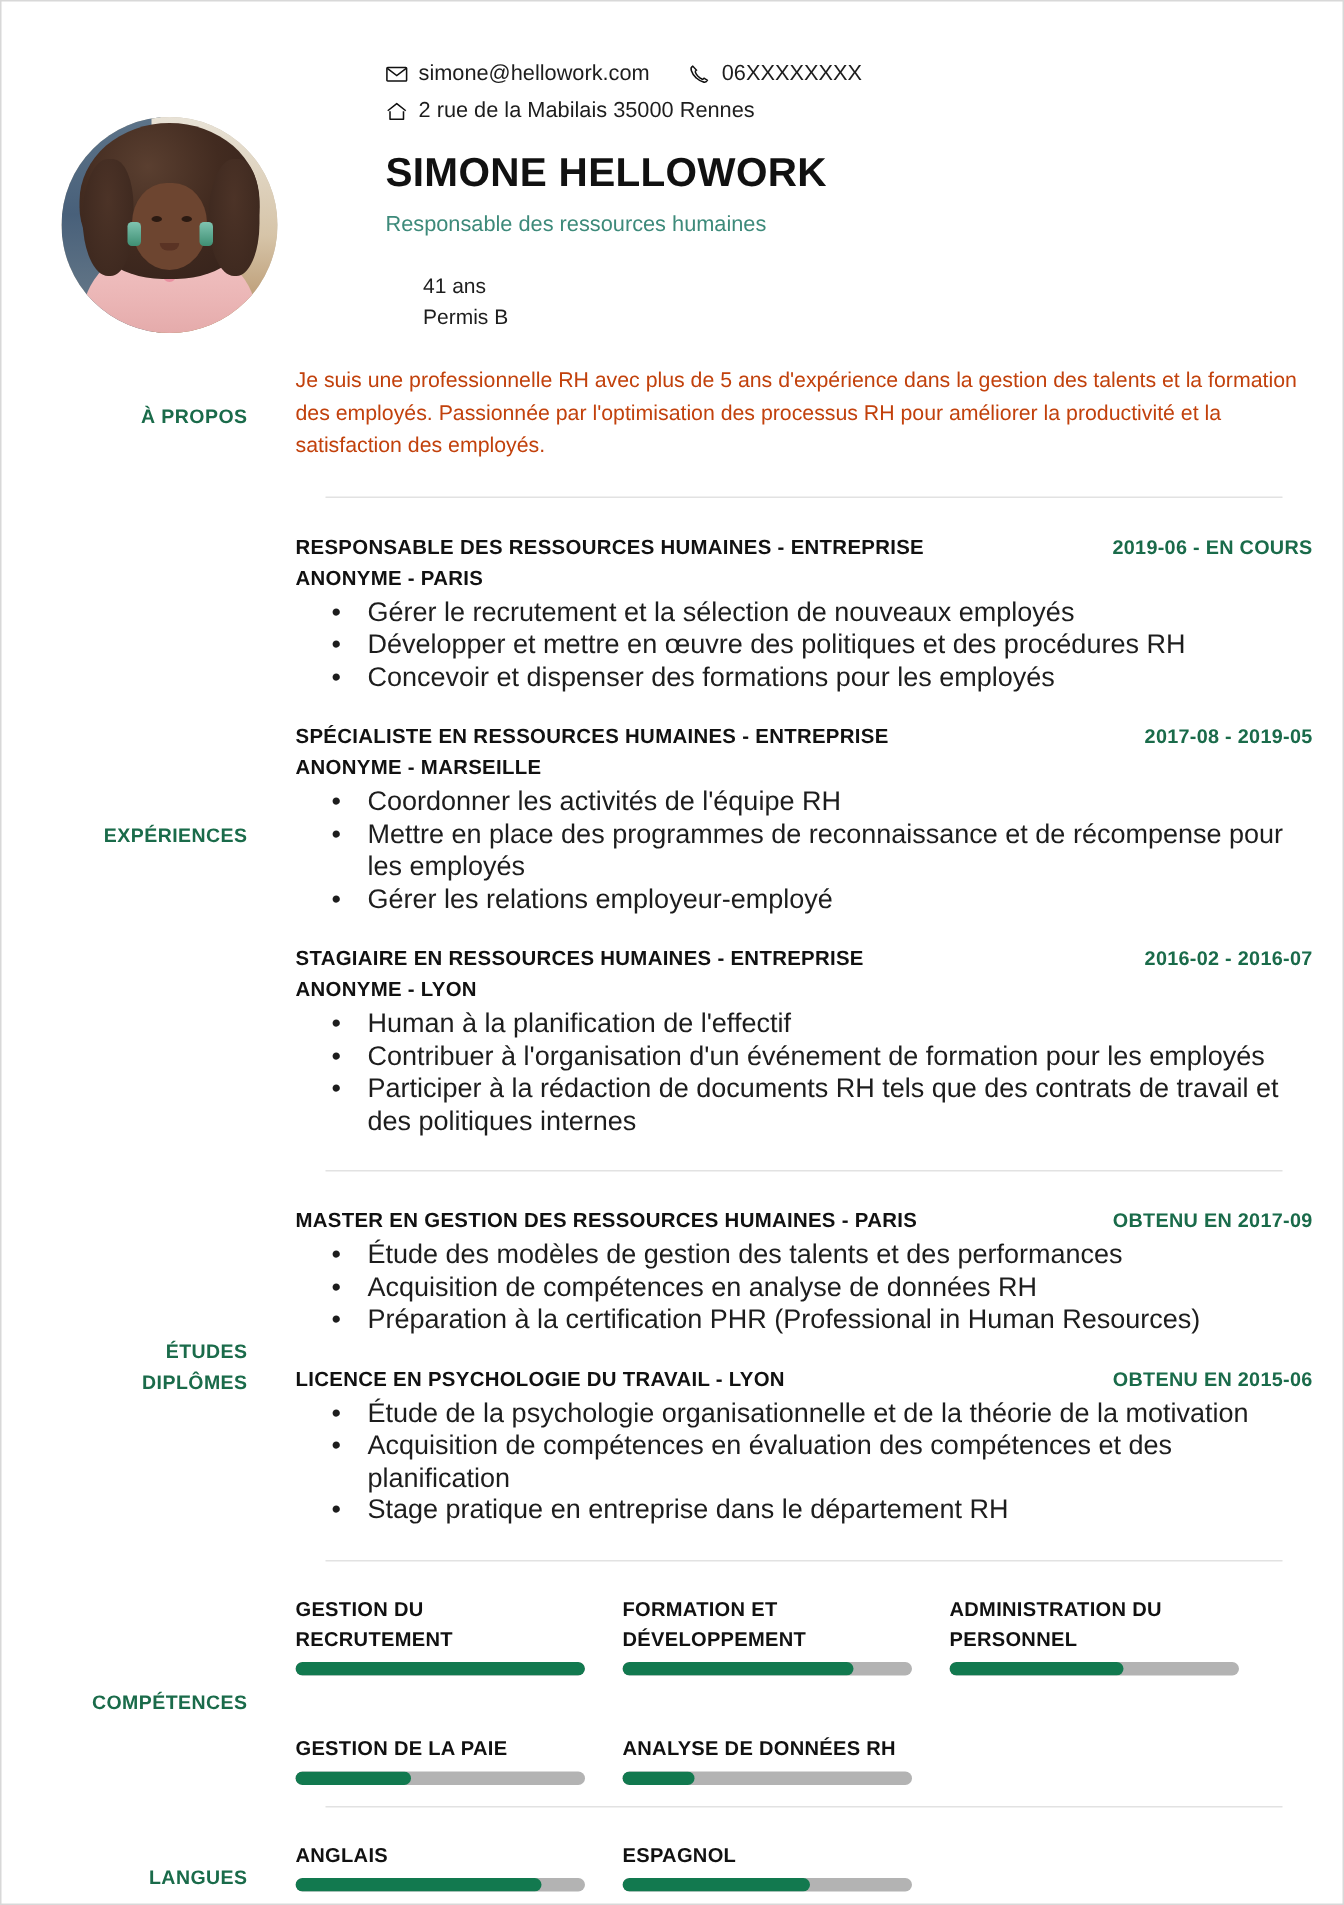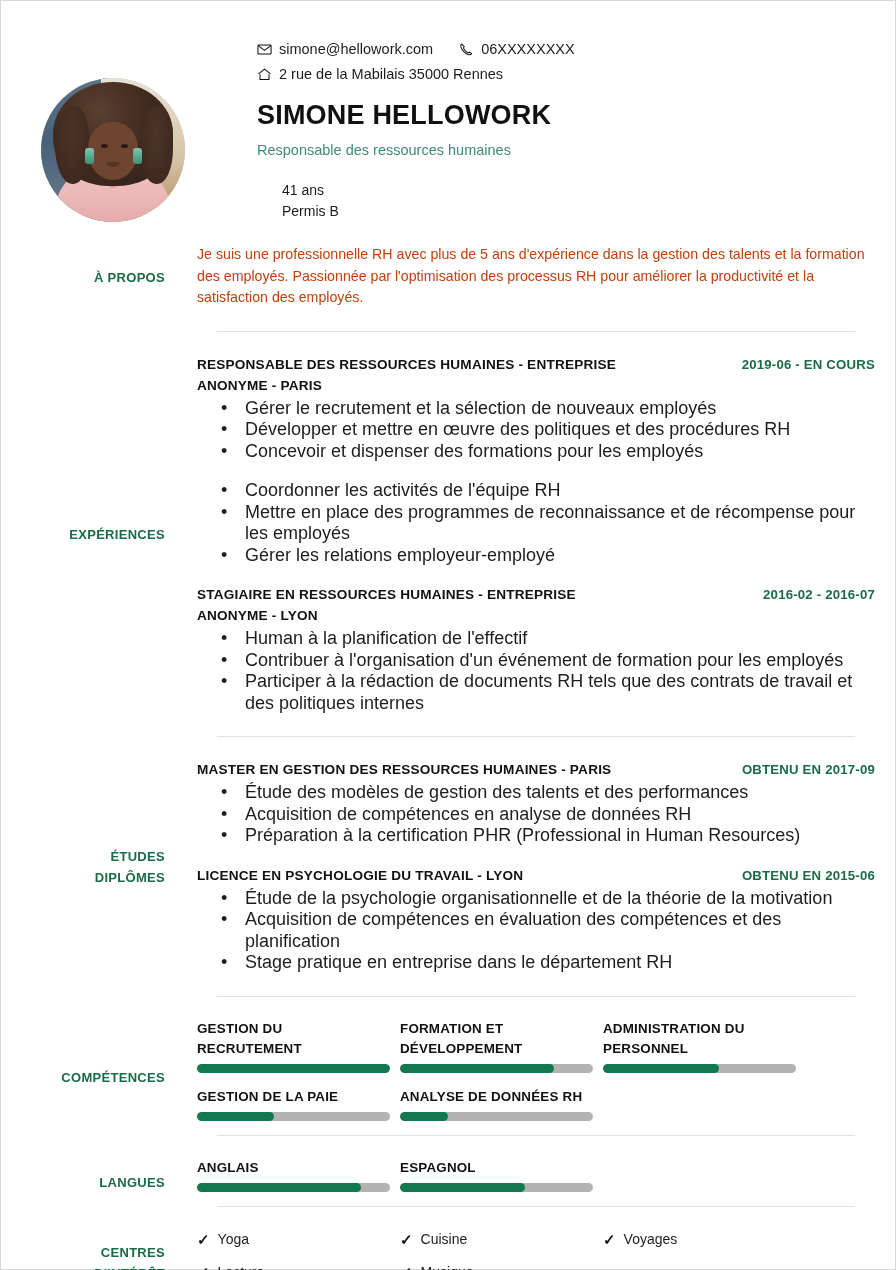--- a/index.html
+++ b/index.html
@@ -220,20 +220,21 @@
     color: #1d1d1d;
   }
   .bullets li > span { text-indent: 0; }
 
   
   .grid3 {
     display: grid;
     grid-template-columns: repeat(3, 193px);
     column-gap: 10px;
     row-gap: 0;
+    gap: 25px;
   }
   .skill { margin-bottom: 14px; }
   .skill-name {
     font-size: 13.4px;
     font-weight: bold;
     color: #111111;
     line-height: 20px;
     letter-spacing: 0.2px;
     margin-bottom: 5px;
   }
@@ -353,20 +354,24 @@
           <div class="entry-date">2019-06 - EN COURS</div>
         </div>
         <ul class="bullets">
           <li><span>Gérer le recrutement et la sélection de nouveaux employés</span></li>
           <li><span>Développer et mettre en œuvre des politiques et des procédures RH</span></li>
           <li><span>Concevoir et dispenser des formations pour les employés</span></li>
         </ul>
       </div>
 
       <div class="entry">
+        <div class="entry-head">
+          <div class="entry-title">SPÉCIALISTE EN RESSOURCES HUMAINES - ENTREPRISE ANONYME - MARSEILLE</div>
+          <div class="entry-date">2017-08 - 2019-05</div>
+        </div>
         <ul class="bullets">
           <li><span>Coordonner les activités de l'équipe RH</span></li>
           <li><span>Mettre en place des programmes de reconnaissance et de récompense pour les employés</span></li>
           <li><span>Gérer les relations employeur-employé</span></li>
         </ul>
       </div>
 
       <div class="entry">
         <div class="entry-head">
           <div class="entry-title">STAGIAIRE EN RESSOURCES HUMAINES - ENTREPRISE ANONYME - LYON</div>

